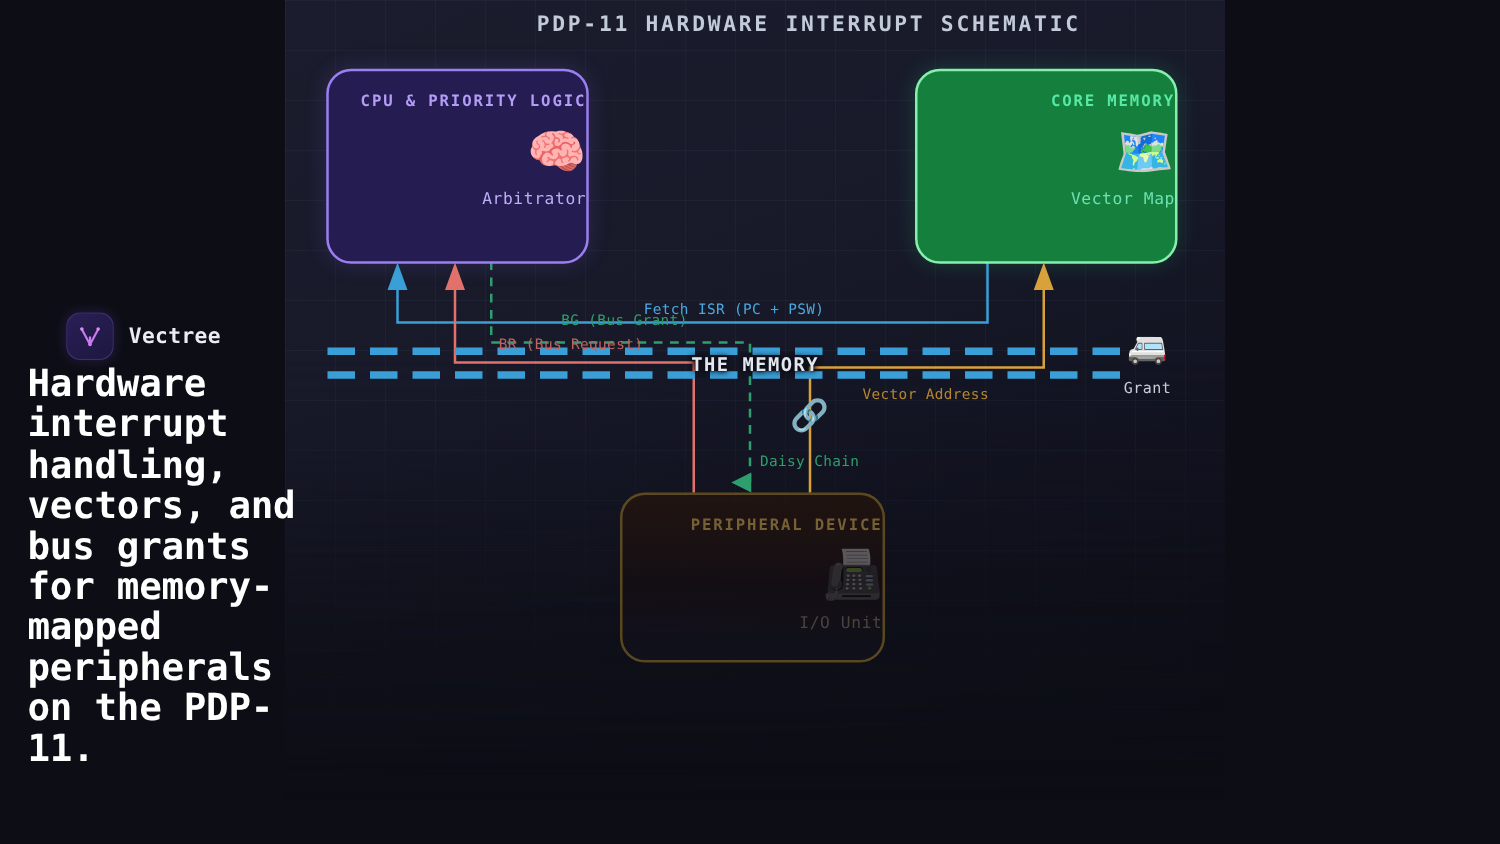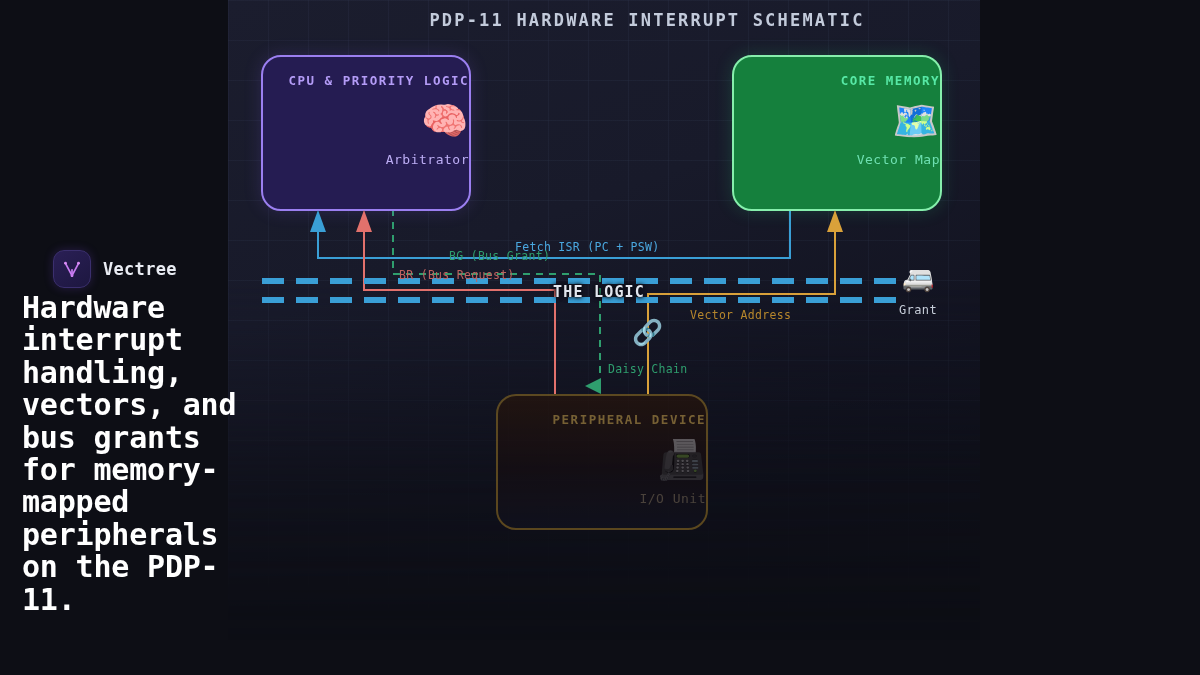--- a/index.html
+++ b/index.html
@@ -213,21 +213,21 @@
   </svg>
 
   <div class="schem-title">PDP-11 HARDWARE INTERRUPT SCHEMATIC</div>
 
   <div class="edge-label" id="lbl-fetch">Fetch ISR (PC + PSW)</div>
   <div class="edge-label" id="lbl-bg">BG (Bus Grant)</div>
   <div class="edge-label" id="lbl-br">BR (Bus Request)</div>
   <div class="edge-label" id="lbl-vector">Vector Address</div>
   <div class="edge-label" id="lbl-daisy">Daisy Chain</div>
 
-  <div class="bus-label">THE LOGIC</div>
+  <div class="bus-label">THE MEMORY</div>
 
   <div class="chain-icon">🔗</div>
 
   <div class="bus-icon">
     <div class="emo">🚐</div>
     <div class="cap">Grant</div>
   </div>
 
   <div class="left-panel">
     <div class="brand">

